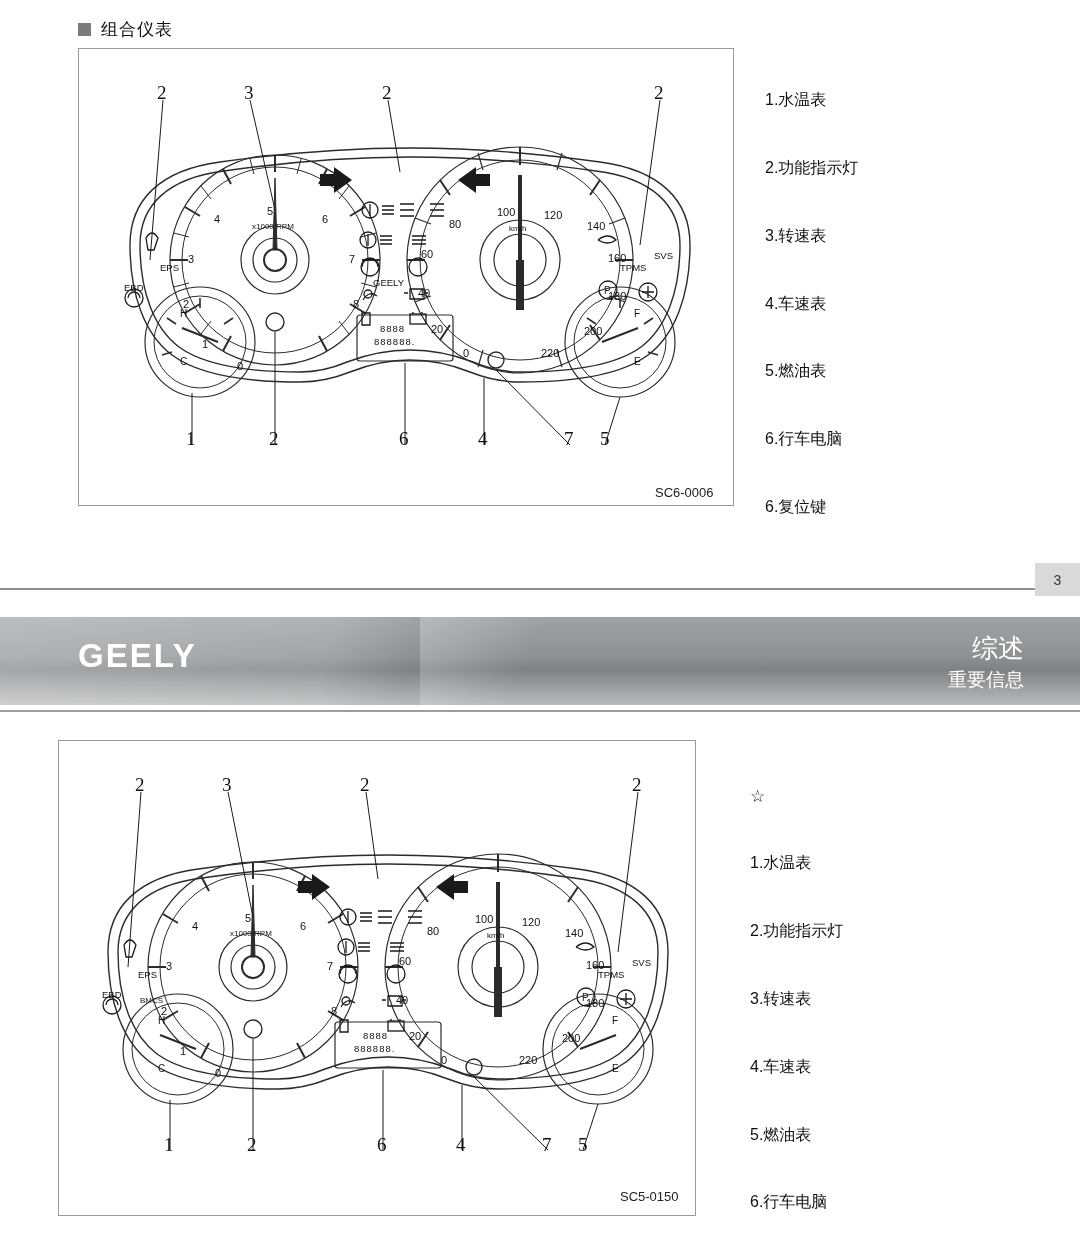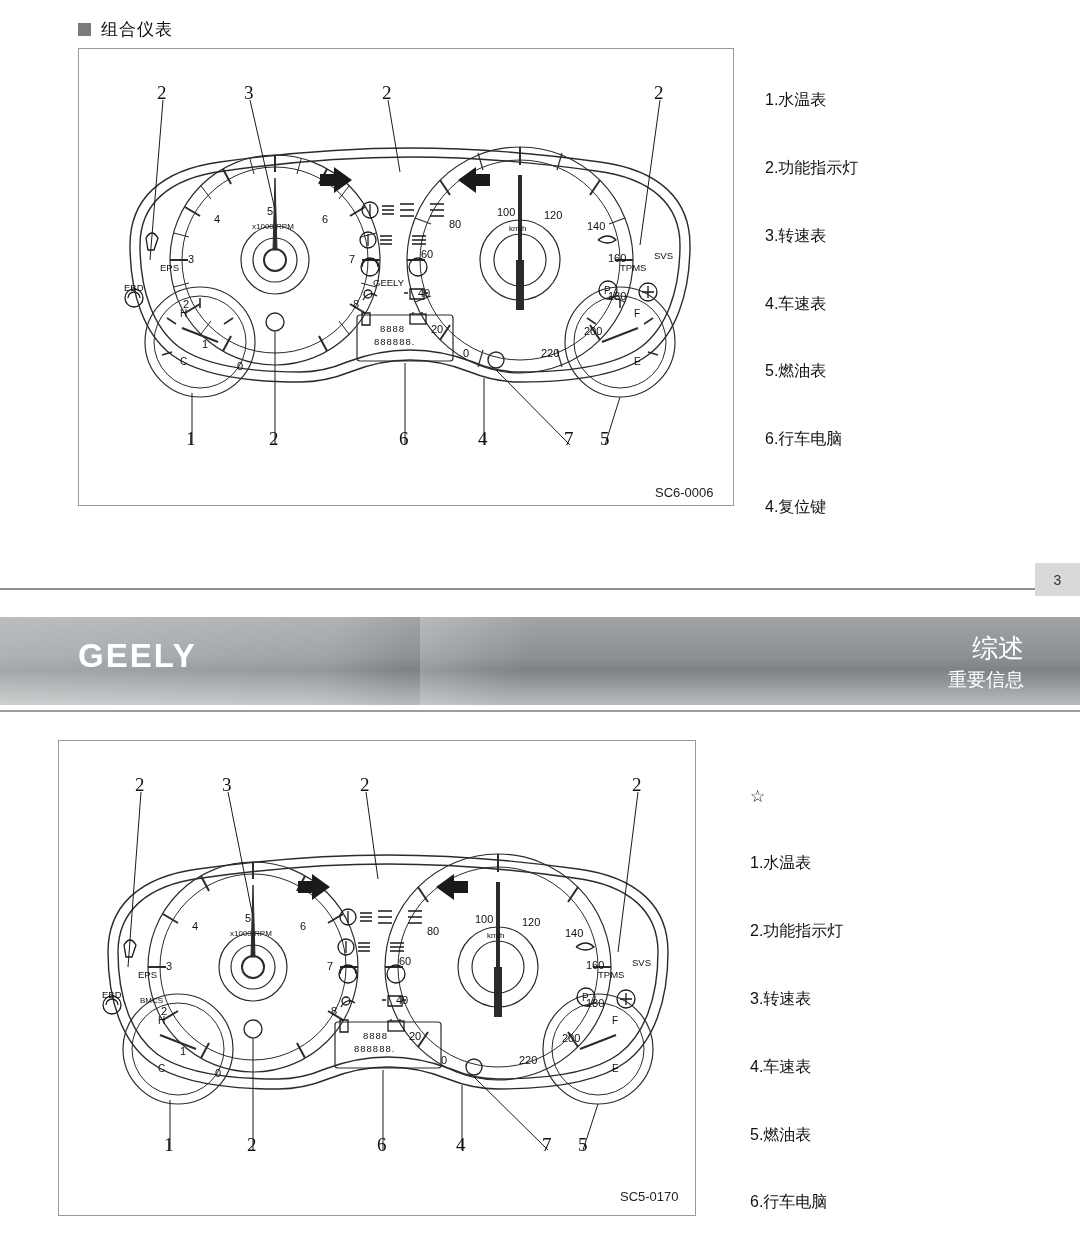--- a/index.html
+++ b/index.html
@@ -70,21 +70,21 @@
     <div class="fig-box" style="left:78px;top:48px;width:654px;height:456px;"></div>
     <div class="fig-code" style="left:655px;top:485px;">SC6-0006</div>
 
     <div class="legend" style="left:765px;top:44px;">
       <div>1.水温表</div>
       <div>2.功能指示灯</div>
       <div>3.转速表</div>
       <div>4.车速表</div>
       <div>5.燃油表</div>
       <div>6.行车电脑</div>
-      <div>4.复位键</div>
+      <div>6.复位键</div>
     </div>
 
     <div class="cluster" style="left:100px;top:60px;width:620px;height:420px;">
 
       <svg width="620" height="420" viewBox="0 0 620 420">
         <g fill="none" stroke="#2b2b2b" stroke-width="1.4">
 
           <path d="M30,185 C30,140 60,110 120,102 C185,93 250,88 310,88 C370,88 435,93 500,102 C560,110 590,140 590,185
                    C590,235 575,275 548,295 C520,316 470,322 420,322 C400,322 385,318 370,312
                    C350,304 330,300 310,300 C290,300 270,304 250,312 C235,318 220,322 200,322
@@ -314,21 +314,21 @@
     <div class="diag"></div>
     <div class="brand">GEELY</div>
     <div class="band-r1">综述</div>
     <div class="band-r2">重要信息</div>
   </div>
   <div class="band-line"></div>
 
   <div style="position:absolute;left:0;top:712px;width:1080px;height:537px;">
 
     <div class="fig-box" style="left:58px;top:28px;width:636px;height:474px;"></div>
-    <div class="fig-code" style="left:620px;top:477px;">SC5-0170</div>
+    <div class="fig-code" style="left:620px;top:477px;">SC5-0150</div>
 
     <div class="legend" style="left:750px;top:30px;">
       <div class="star">☆</div>
       <div>1.水温表</div>
       <div>2.功能指示灯</div>
       <div>3.转速表</div>
       <div>4.车速表</div>
       <div>5.燃油表</div>
       <div>6.行车电脑</div>
       

